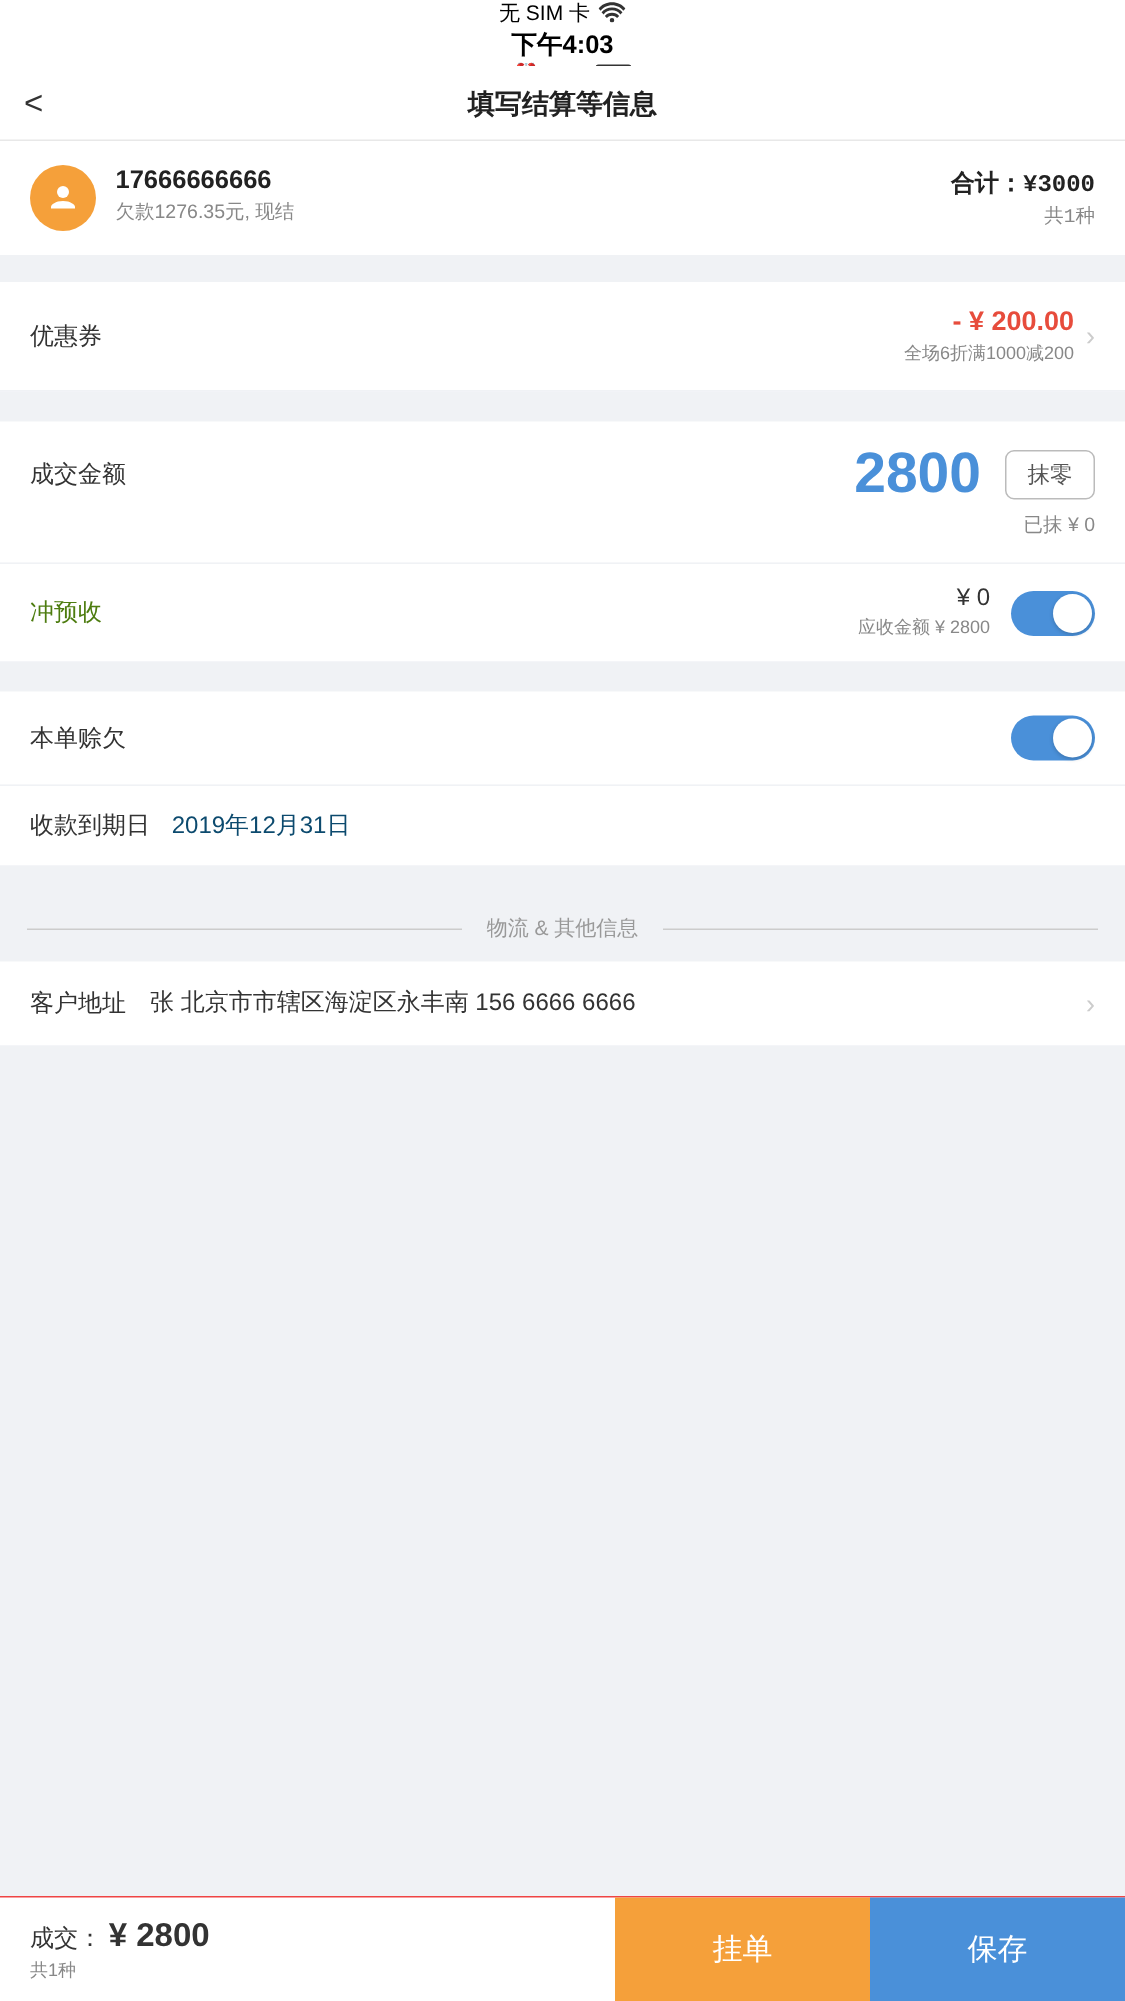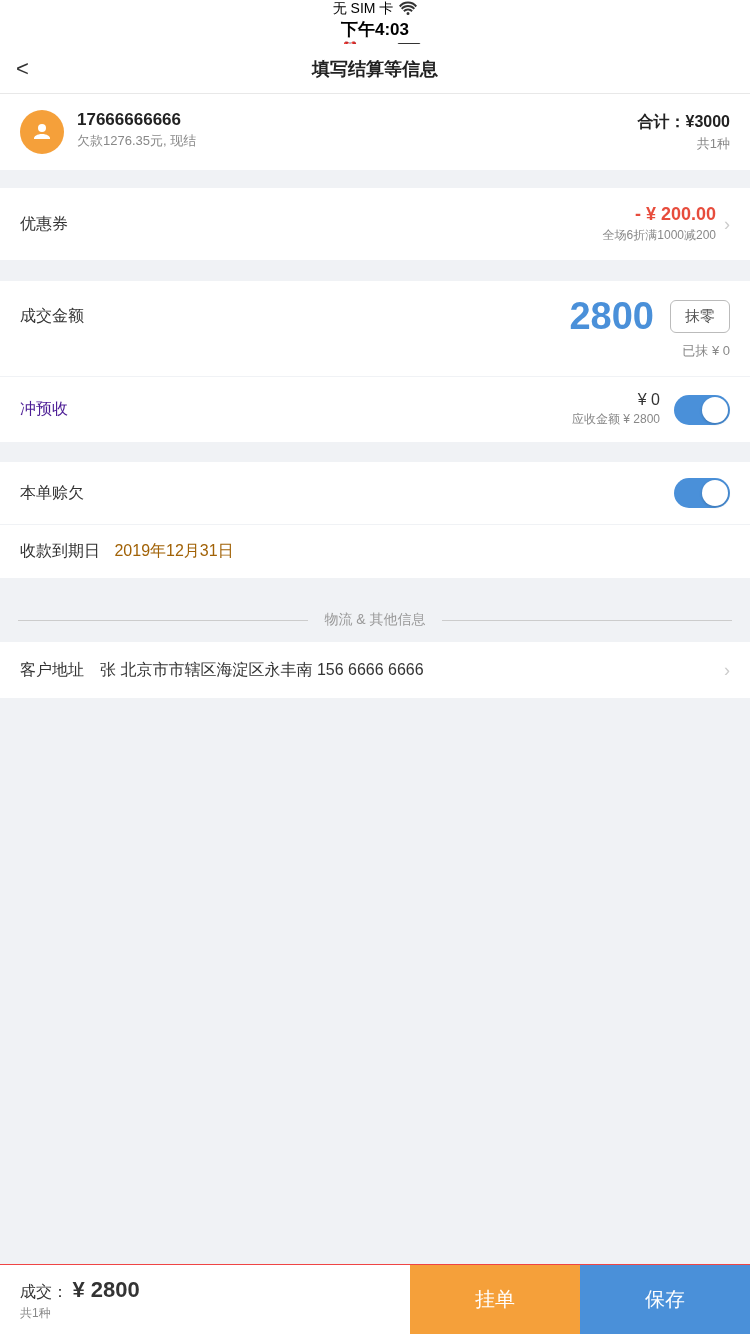--- a/index.html
+++ b/index.html
@@ -66,21 +66,21 @@
       width: 44px; height: 44px;
       background: #f5a03a;
       border-radius: 50%;
       display: flex; align-items: center; justify-content: center;
       color: #fff;
       font-size: 20px;
     }
     .user-text {}
     .user-phone { font-size: 17px; font-weight: 600; color: #222; }
     .user-sub { font-size: 13px; color: #888; margin-top: 2px; }
-    .user-total { text-align: right; }
+    .user-total { text-align: right; font-family: Liberation Mono, monospace; }
     .user-total-amount { font-size: 16px; font-weight: 600; color: #222; }
     .user-total-count { font-size: 13px; color: #888; margin-top: 2px; }
 
     
     .section-divider {
       background: #f0f2f5;
       height: 10px;
     }
     .row-right { display: flex; align-items: center; gap: 8px; }
     .row-chevron { color: #ccc; font-size: 18px; }
@@ -145,21 +145,21 @@
 
     
     .prepay-section {
       background: #fff;
       padding: 14px 20px;
       display: flex;
       align-items: center;
       justify-content: space-between;
       border-top: 1px solid #f0f2f5;
     }
-    .prepay-label { font-size: 16px; color: #4c1d95; }
+    .prepay-label { font-size: 16px; color: #4d7c0f; }
     .prepay-right { display: flex; align-items: center; gap: 14px; }
     .prepay-values { text-align: right; }
     .prepay-amount { font-size: 16px; color: #333; font-weight: 500; }
     .prepay-sub { font-size: 12px; color: #888; margin-top: 2px; }
 
     
     .bad-debt-section {
       background: #fff;
       padding: 16px 20px;
       display: flex;
@@ -170,21 +170,21 @@
     }
     .bad-debt-label { font-size: 16px; color: #333; }
 
     
     .due-date-section {
       background: #fff;
       padding: 16px 20px;
       border-top: 1px solid #f0f2f5;
     }
     .due-date-label { font-size: 16px; color: #333; }
-    .due-date-value { font-size: 16px; color: #a16207; margin-left: 10px; }
+    .due-date-value { font-size: 16px; color: #0c4a6e; margin-left: 10px; }
 
     
     .logistics-divider {
       background: #f0f2f5;
       height: 44px;
       display: flex;
       align-items: center;
       justify-content: center;
       margin-top: 10px;
     }

